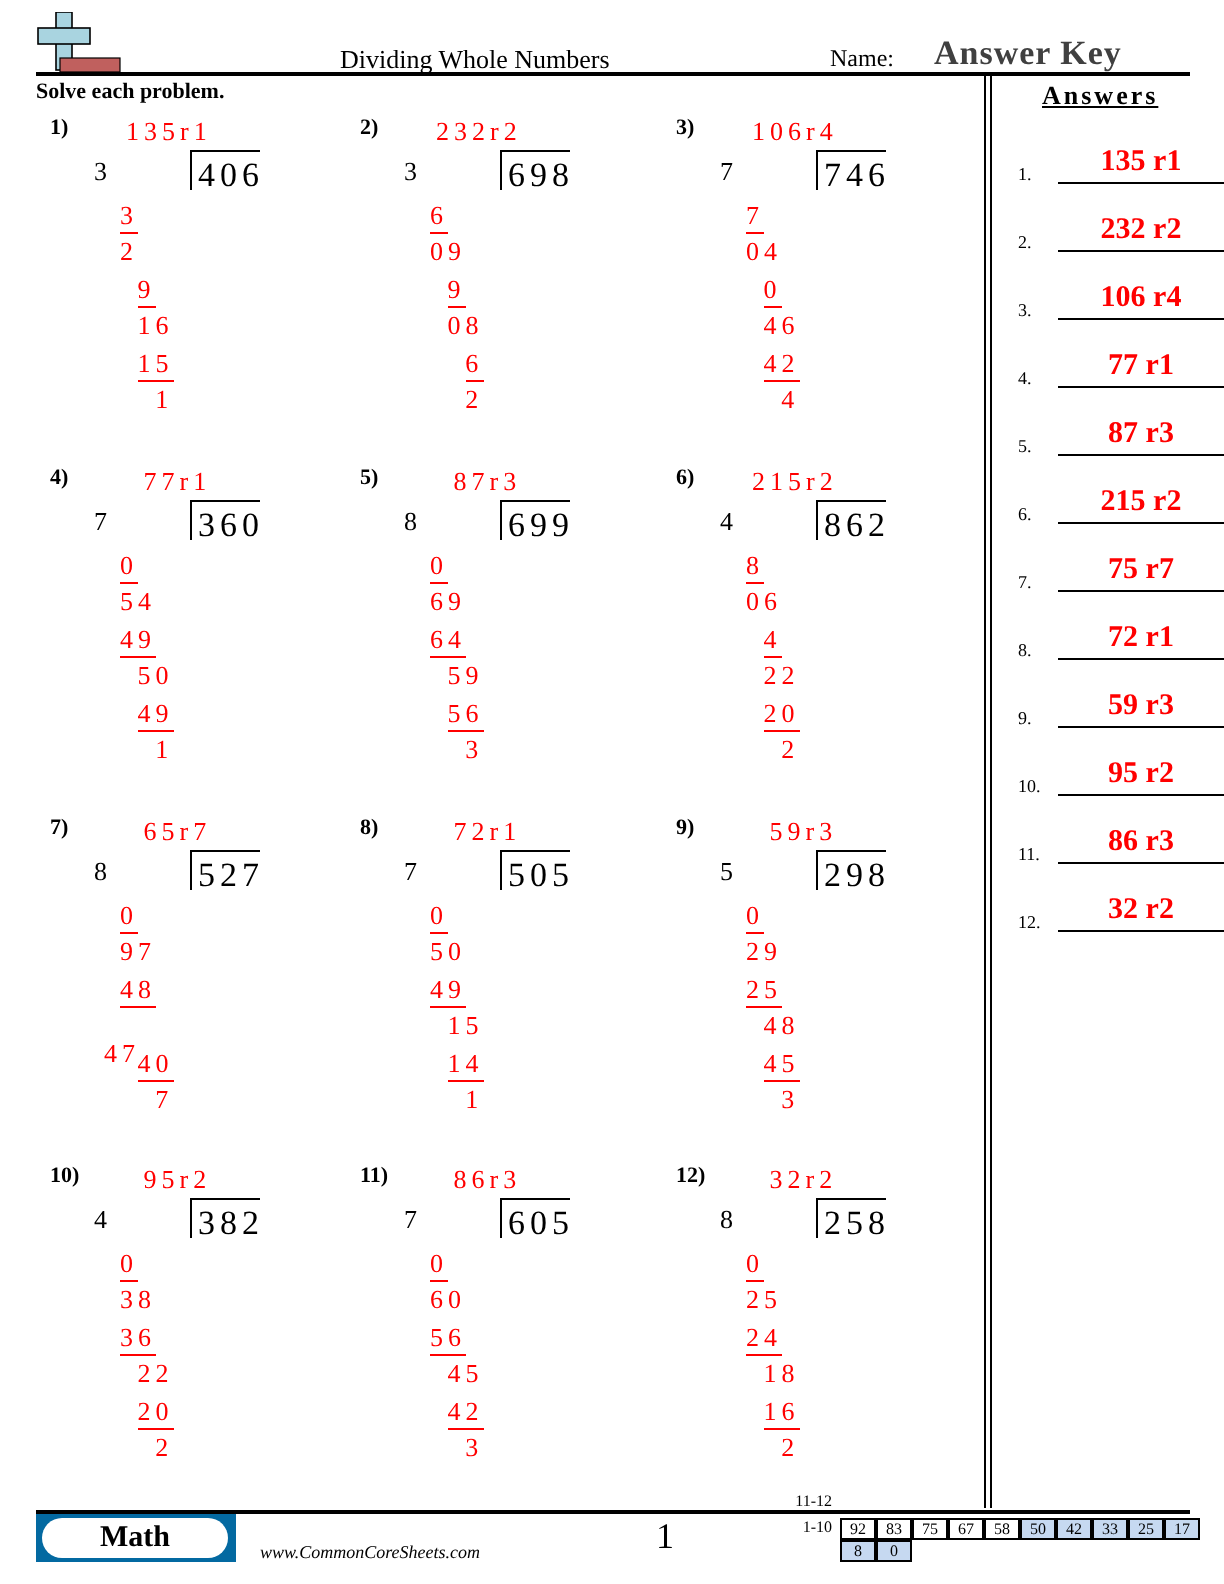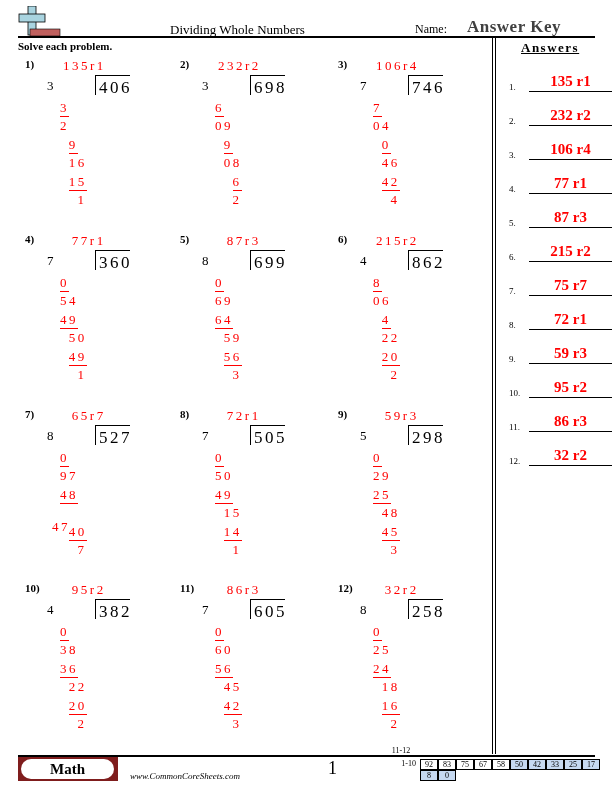--- a/index.html
+++ b/index.html
@@ -24,21 +24,21 @@
               border-left: 1.5px solid #000; border-top: 1.5px solid #000; height: 20px; width: 35px; margin-left: 38px; }
   .step { position: absolute; font-size: 13px; color: #ff0000; letter-spacing: 2.5px; white-space: nowrap; }
   .step.sub { border-bottom: 1px solid #ff0000; }
 
   .ans-row { position: absolute; left: 509px; width: 90px; height: 30px; }
   .ans-num { position: absolute; left: 0; bottom: 0; font-size: 9px; }
   .ans-line { position: absolute; left: 20px; bottom: 0; width: 83px; height: 1px; background: #000; }
   .ans-val { position: absolute; left: 20px; width: 83px; bottom: 2px; text-align: center; font-size: 15px; font-weight: bold; color: #ff0000; }
 
   .footer-line { left: 18px; top: 755px; width: 577px; height: 2px; background: #000; }
-  .math-badge { left: 18px; top: 757px; width: 100px; height: 24px; background: #7f1d1d; }
+  .math-badge { left: 18px; top: 757px; width: 100px; height: 24px; background: #0369a1; }
   .math-inner { position: absolute; left: 3px; top: 2px; width: 93px; height: 20px; background: #fff; border-radius: 10px;
                 text-align: center; font-size: 15px; font-weight: bold; line-height: 20px; }
   .site { left: 130px; top: 771px; font-size: 9px; font-style: italic; }
   .pagenum { left: 328px; top: 758px; font-size: 18px; }
   .score-label { position: absolute; font-size: 8px; text-align: right; width: 30px; }
   .score-cell { position: absolute; width: 18px; height: 11px; border: 1px solid #000; font-size: 8px; text-align: center; line-height: 9px; }
 </style>
 </head>
 <body>
 
@@ -276,16 +276,16 @@
     <div class="score-cell" style="left: 420px; top: 759px;">92</div>
     <div class="score-cell" style="left: 438px; top: 759px;">83</div>
     <div class="score-cell" style="left: 456px; top: 759px;">75</div>
     <div class="score-cell" style="left: 474px; top: 759px;">67</div>
     <div class="score-cell" style="left: 492px; top: 759px;">58</div>
     <div class="score-cell" style="left: 510px; top: 759px; background: rgb(198, 217, 241);">50</div>
     <div class="score-cell" style="left: 528px; top: 759px; background: rgb(198, 217, 241);">42</div>
     <div class="score-cell" style="left: 546px; top: 759px; background: rgb(198, 217, 241);">33</div>
     <div class="score-cell" style="left: 564px; top: 759px; background: rgb(198, 217, 241);">25</div>
     <div class="score-cell" style="left: 582px; top: 759px; background: rgb(198, 217, 241);">17</div>
-    <div class="score-label" style="left: 386px; top: 746px; text-align: center;">11-12</div>
+    <div class="score-label" style="left: 386px; top: 746px;">11-12</div>
     <div class="score-cell" style="left: 420px; top: 770px; background: rgb(198, 217, 241);">8</div>
     <div class="score-cell" style="left: 438px; top: 770px; background: rgb(198, 217, 241);">0</div>
   </div>
 
 </body></html>

